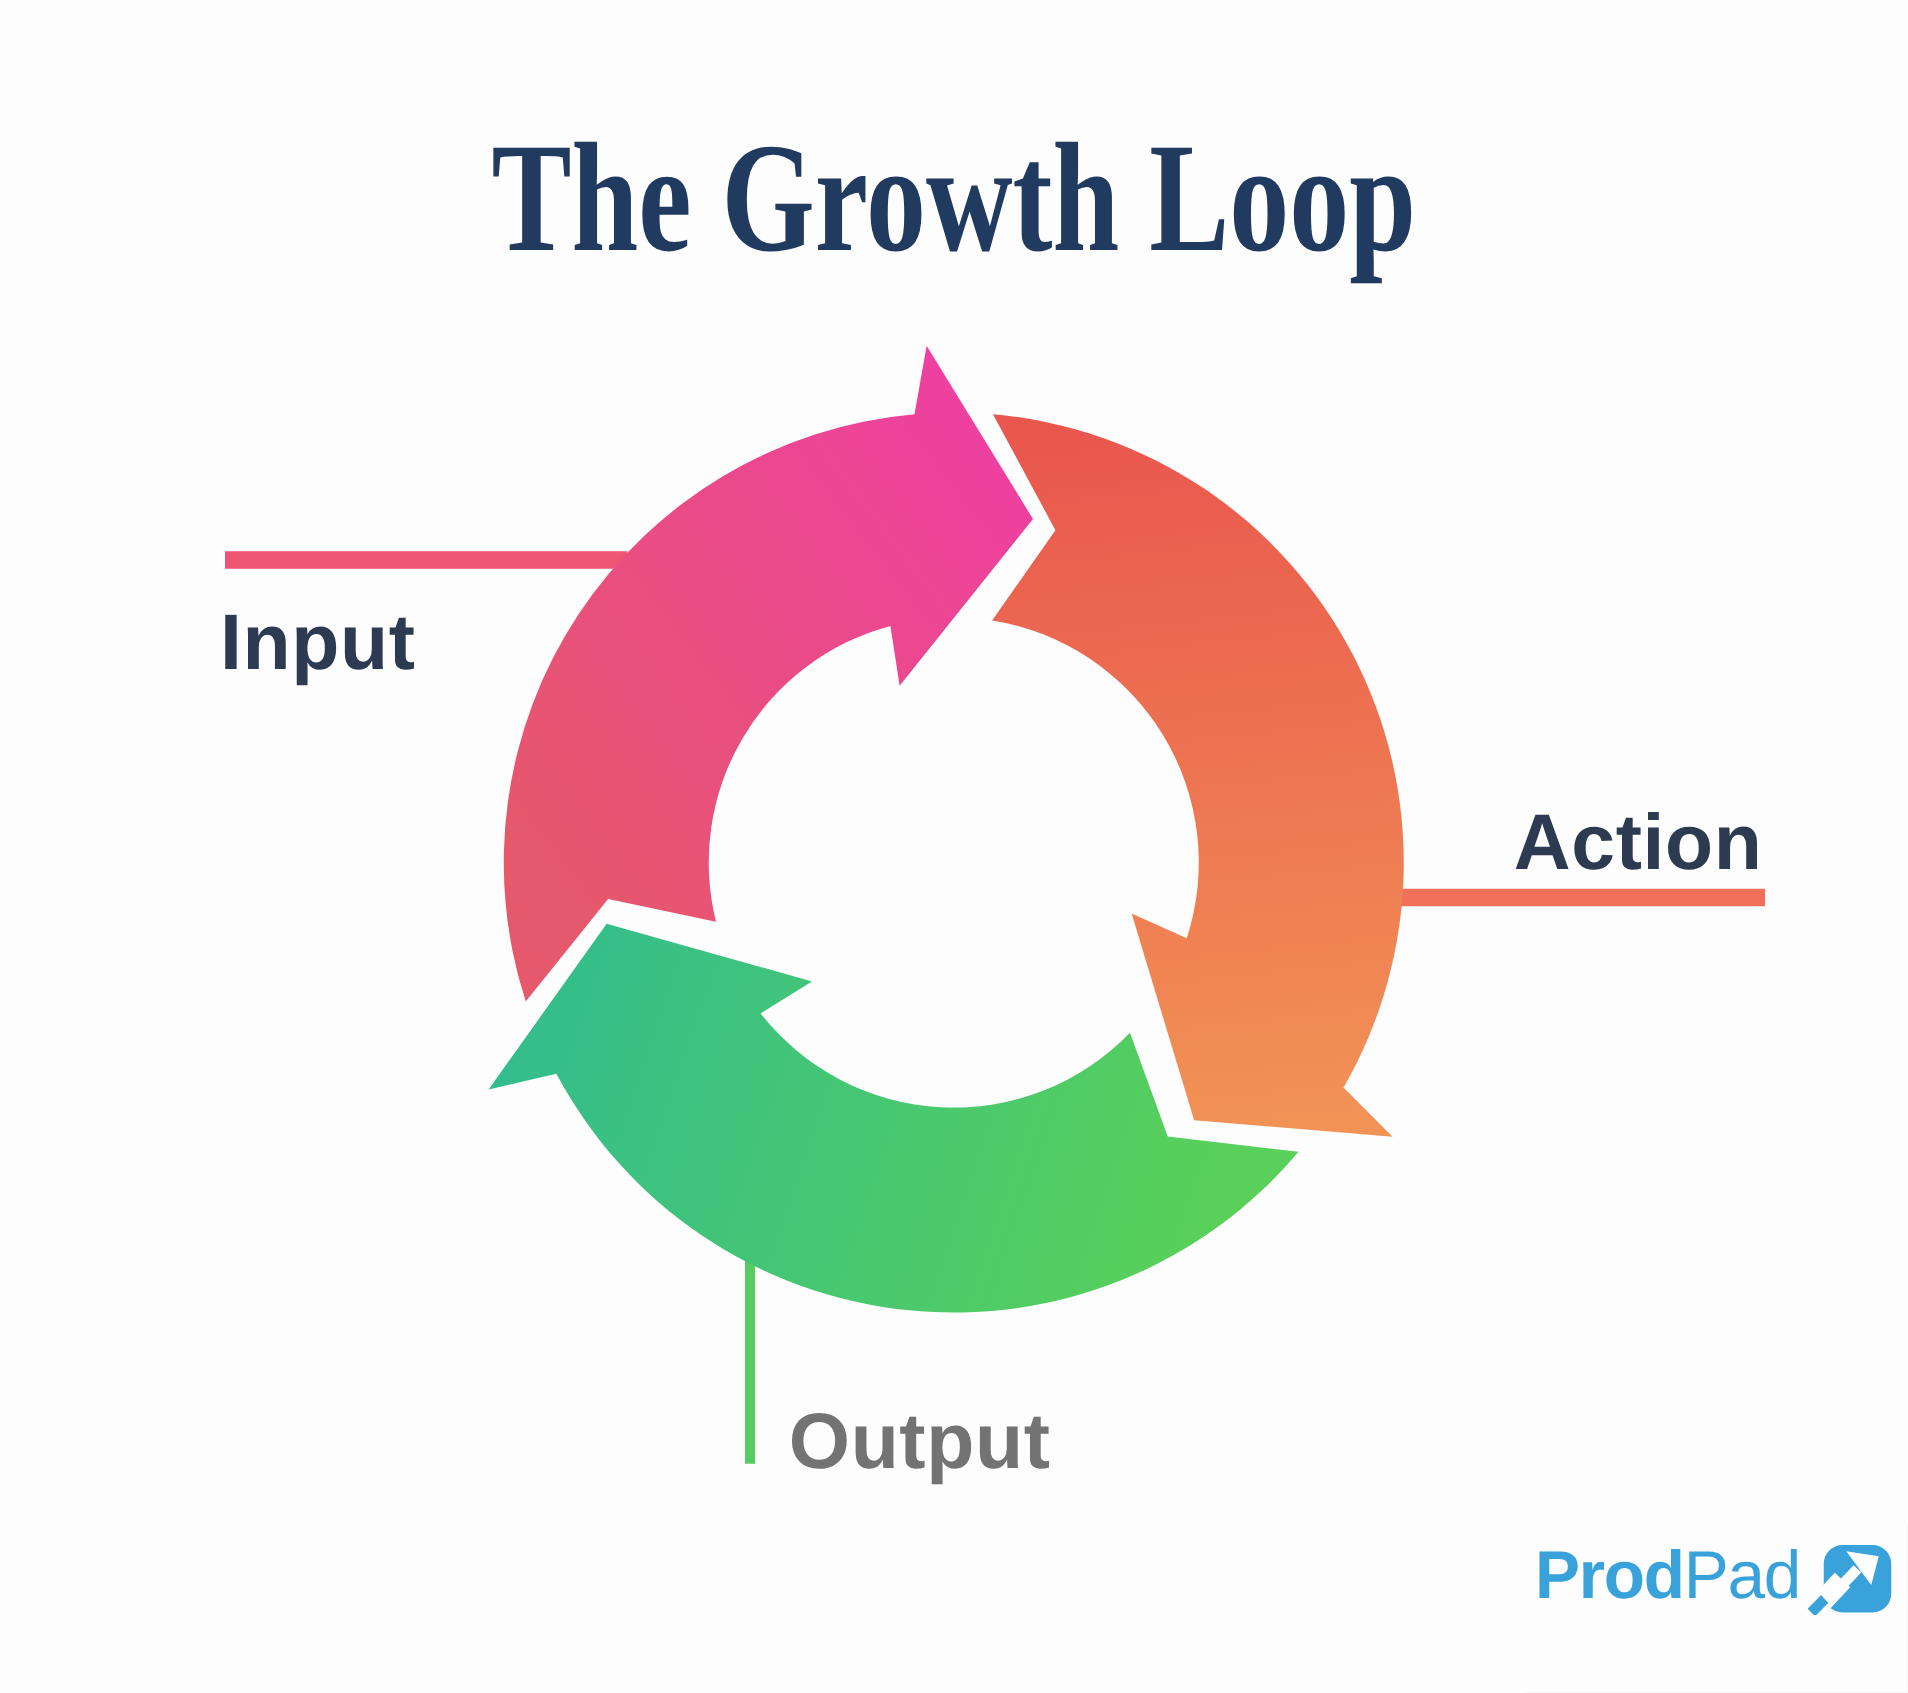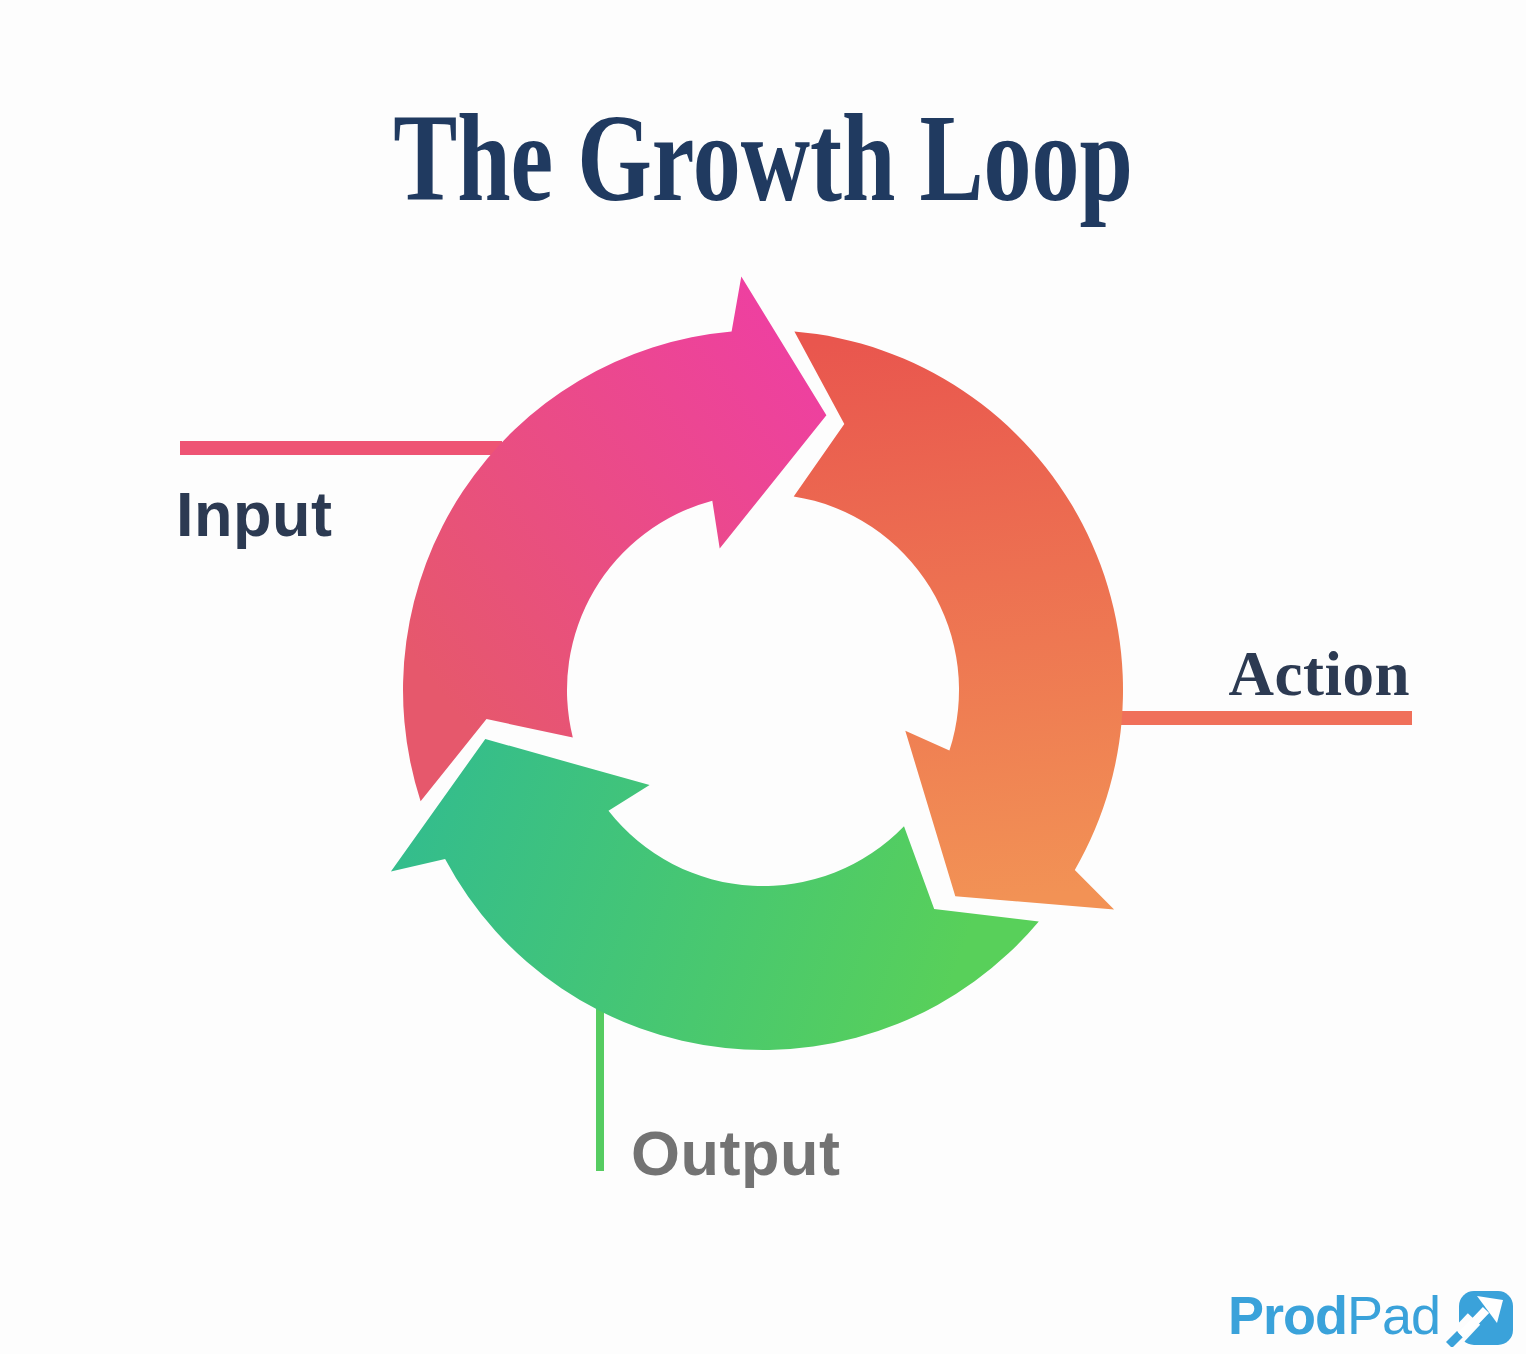--- a/index.html
+++ b/index.html
@@ -18,24 +18,24 @@
   .connector{position:absolute;}
   .connector.input-line{left:180px;top:441px;width:322px;height:14px;}
   .connector.action-line{left:1068px;top:711px;width:344px;height:14px;}
   .connector.output-line{left:596px;top:995px;width:8px;height:176px;}
   .loop-svg{position:absolute;left:0;top:0;width:1526px;height:1354px;}
   .step-label{
     position:absolute;font-weight:bold;font-size:63px;line-height:1;
     letter-spacing:0.5px;
   }
   .step-label.input{left:176px;top:483px;}
-  .step-label.action{right:116px;top:643px;font-family:Liberation Serif, serif;}
+  .step-label.action{right:116px;top:643px;}
   .step-label.output{left:631px;top:1122px;}
   .logo{
-    position:absolute;left:1228px;top:1281px;height:68px;
+    position:absolute;left:1228px;top:1226px;height:68px;
     display:flex;align-items:center;text-align:right;
   }
   .logo-text{font-size:54px;letter-spacing:-1px;line-height:1;}
   .logo-text .bold{font-weight:bold;}
   .logo-text .reg{font-weight:normal;}
   .logo-icon{margin-left:6px;display:block;}
 </style>
 </head>
 <body>
 

